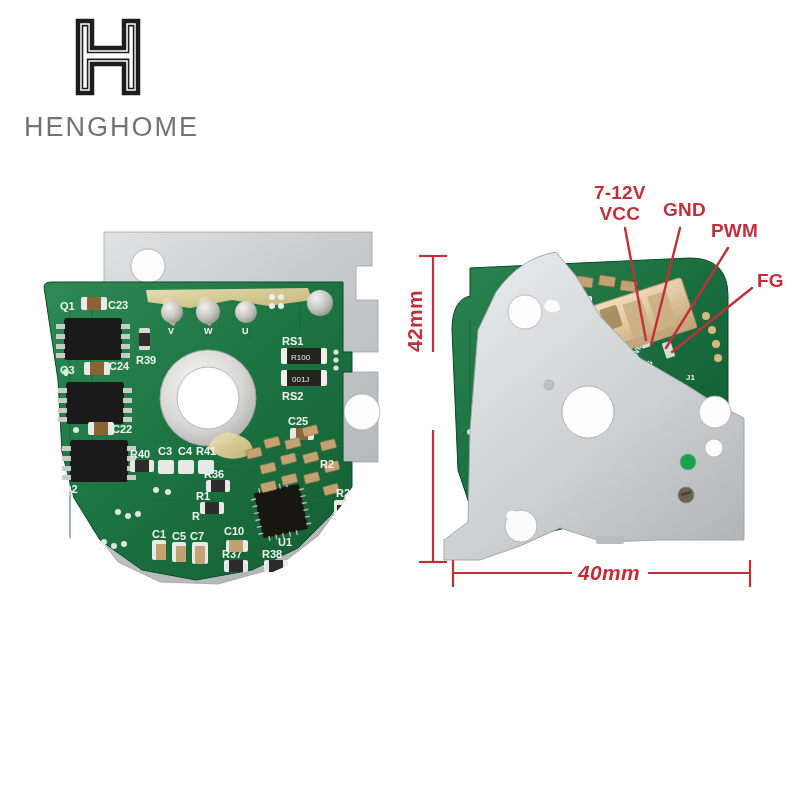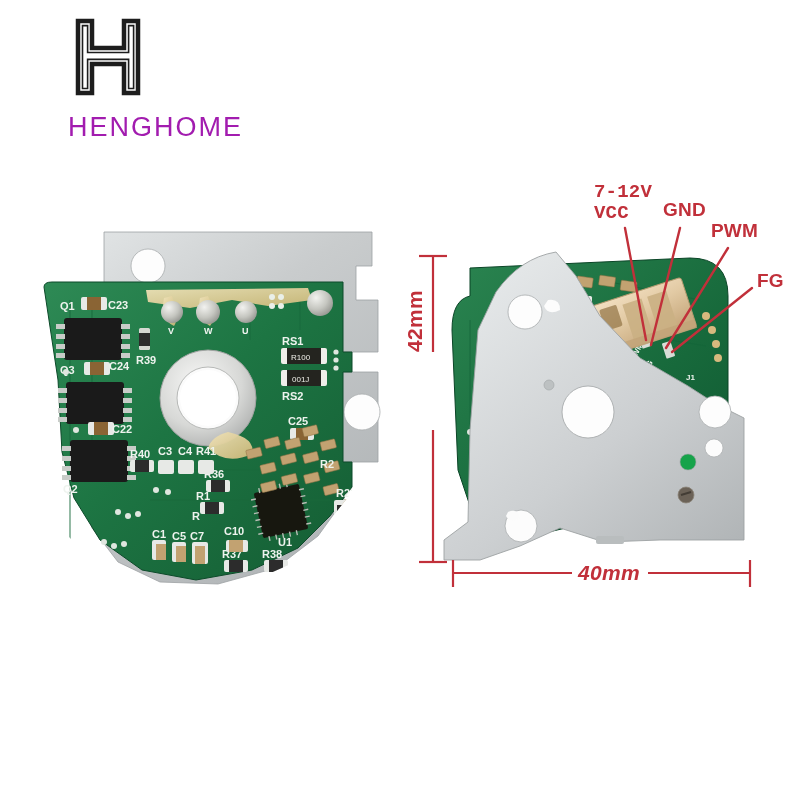--- a/index.html
+++ b/index.html
@@ -24,46 +24,45 @@
     position: absolute;
     left: 46px; top: 0;
     width: 76px; height: 78px;
   }
   #brand-wordmark {
     position: absolute;
     left: 0; top: 96px;
     width: 210px;
     font-size: 27px;
     letter-spacing: 2.0px;
-    color: #a21caf;
+    color: #737373;
     font-weight: 400;
     line-height: 1;
     white-space: nowrap;
-    margin-left: 44px;
   }
 
   
   #scene {
     position: absolute;
     left: 0; top: 0;
     width: 800px; height: 800px;
   }
   #scene svg { display: block; }
 
   
   .anno {
     position: absolute;
     color: #c1303a;
     font-weight: bold;
     font-size: 19px;
     line-height: 1.12;
     white-space: nowrap;
     letter-spacing: 0.2px;
   }
-  .anno.center { text-align: left; font-family: Liberation Mono, monospace; }
+  .anno.center { text-align: center; }
 
   #anno-vcc  { left: 594px; top: 182px; }
   #anno-gnd  { left: 663px; top: 199px; }
   #anno-pwm  { left: 711px; top: 220px; }
   #anno-fg   { left: 757px; top: 270px; }
 
   .dim-label {
     position: absolute;
     color: #c1303a;
     font-weight: bold;

